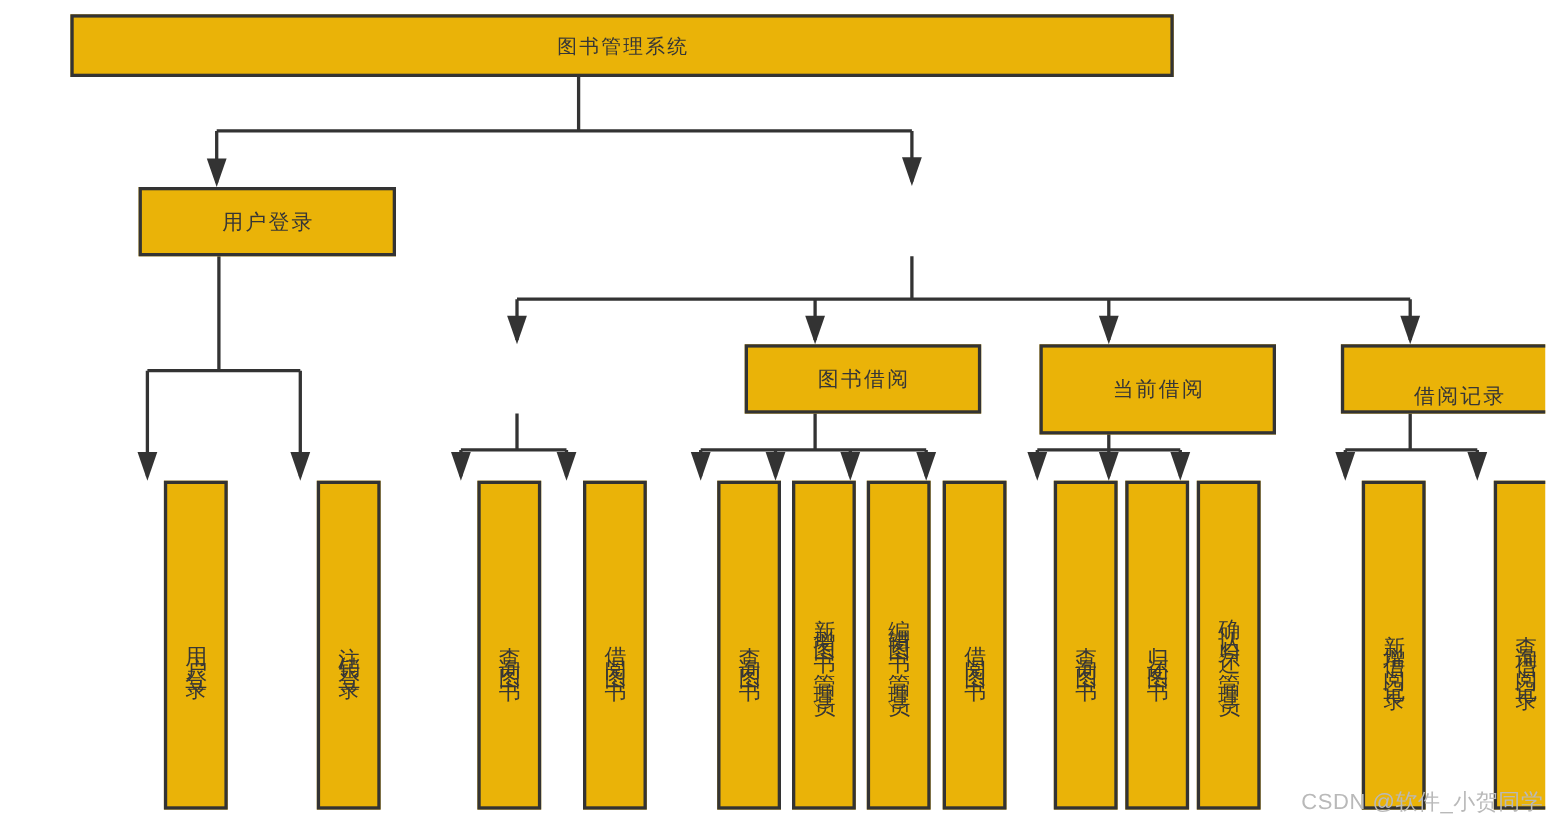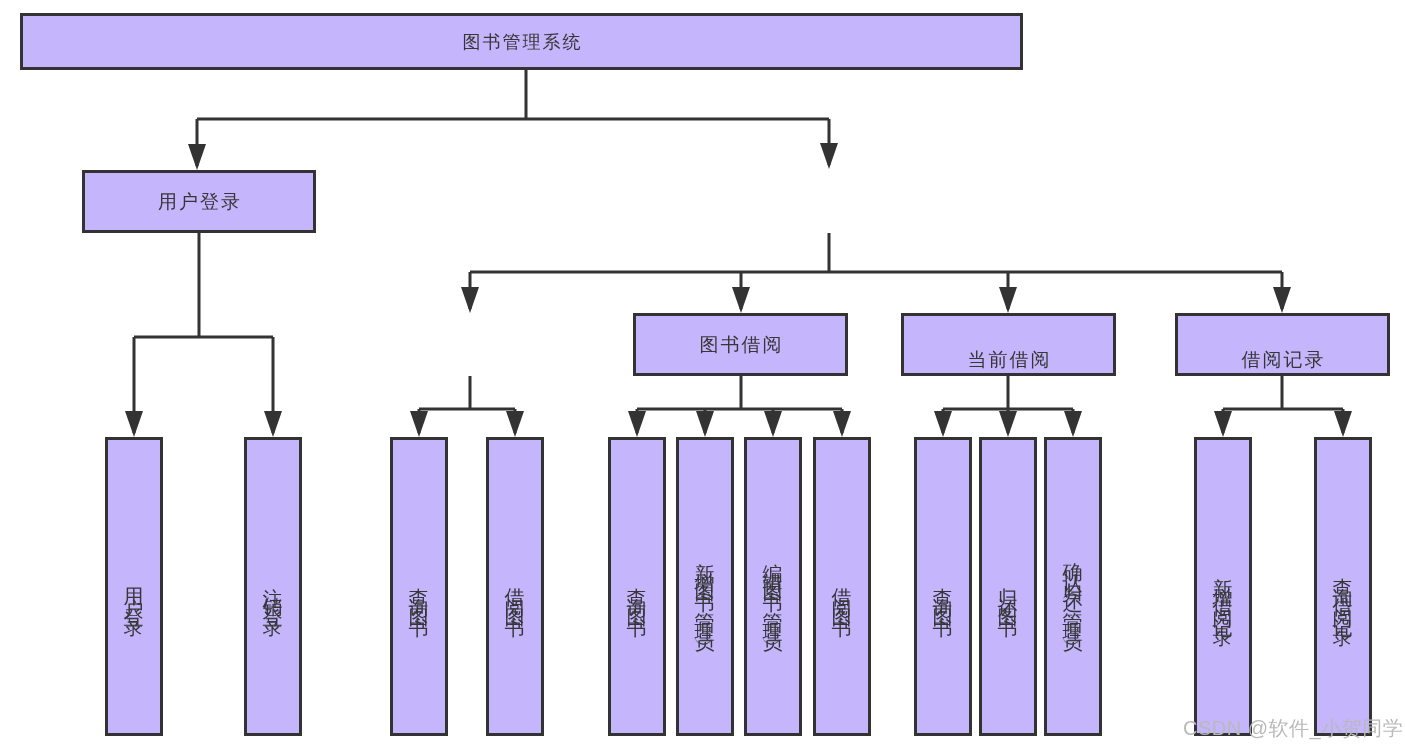--- a/index.html
+++ b/index.html
@@ -5,41 +5,41 @@
   html,body{margin:0;padding:0;background:#fff;}
   #canvas{
     position:relative;width:1405px;height:747px;overflow:hidden;
     background:var(--background,#ffffff);
     font-family:"Liberation Sans","DejaVu Sans",sans-serif;
   }
   .wires{position:absolute;left:0;top:0;z-index:1;}
   .wire{fill:none;stroke:var(--line,#333333);stroke-width:3;}
   .arrow{fill:var(--line,#333333);stroke:none;}
   .hnode,.vnode{
-    position:absolute;background:#c4b5fd;border:3px solid var(--border,#333333);
-    display:flex;align-items:center;justify-content:center;box-sizing:border-box;z-index:2;
+    position:absolute;background:#eab308;border:3px solid var(--border,#333333);
+    display:flex;align-items:center;justify-content:center;box-sizing:border-box;z-index:2;margin-left:44px;
   }
   .hnode span{
     font-size:19px;letter-spacing:2px;margin-right:-2px;
     color:var(--text,#363636);white-space:nowrap;
   }
   #n-root span{font-size:18px;}
   .vnode{width:58px;height:299px;top:437px;}
   .vnode span{
     writing-mode:vertical-rl;text-orientation:mixed;
     font-size:20px;line-height:1;letter-spacing:10px;margin-bottom:-10px;
     color:var(--text,#363636);white-space:nowrap;
   }
   
   #n-root{left:20px;top:13px;width:1003px;height:57px;}
   #n-user-login{left:82px;top:170px;width:234px;height:63px;}
   #n-book-mgmt{left:711px;top:169px;width:236px;height:64px;}
   #n-new-book-rec{left:362px;top:313px;width:215px;height:63px;}
   #n-book-borrow{left:633px;top:313px;width:215px;height:63px;}
-  #n-current-borrow{left:901px;top:313px;width:215px;height:63px;align-items:flex-end;}
+  #n-current-borrow{left:901px;top:313px;width:215px;height:82px;}
   #n-borrow-records{left:1175px;top:313px;width:215px;height:63px;align-items:flex-end;}
   
   #lv-user-login{left:105px;}
   #lv-logout{left:244px;}
   #lv-rec-query{left:390px;}
   #lv-rec-borrow{left:486px;}
   #lv-bb-query{left:608px;}
   #lv-bb-add{left:676px;}
   #lv-bb-edit{left:744px;}
   #lv-bb-borrow{left:813px;}

